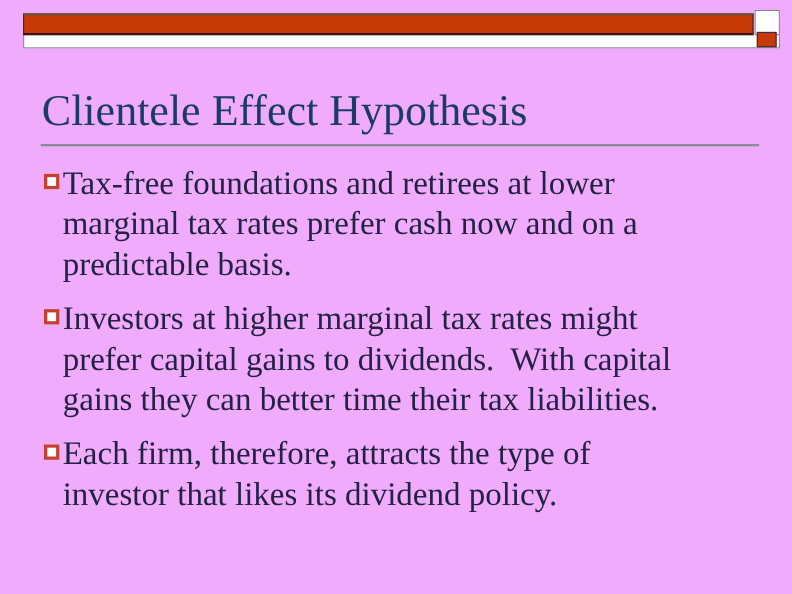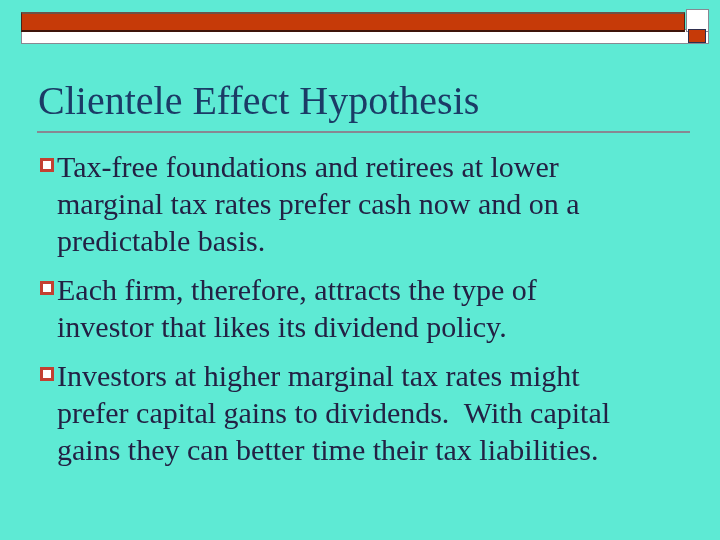--- a/index.html
+++ b/index.html
@@ -4,21 +4,21 @@
 <style>
   html, body {
     margin: 0;
     padding: 0;
     background: #ffffff;
   }
   .slide {
     position: relative;
     width: 720px;
     height: 540px;
-    background: #5eead4;
+    background: #f0abfc;
     overflow: hidden;
     font-family: "Liberation Serif", "DejaVu Serif", serif;
   }
 
   
   .white-strip {
     position: absolute;
     left: 21px;
     top: 29px;
     width: 686px;
@@ -129,24 +129,24 @@
 
   <ul class="bullet-list">
     <li class="bullet-item">
       <span class="bullet-square"></span>
       <span class="bullet-text">Tax-free foundations and retirees at lower
 marginal tax rates prefer cash now and on a
 predictable basis.</span>
     </li>
     <li class="bullet-item">
       <span class="bullet-square"></span>
-      <span class="bullet-text">Each firm, therefore, attracts the type of
-investor that likes its dividend policy.</span>
+      <span class="bullet-text">Investors at higher marginal tax rates might
+prefer capital gains to dividends.  With capital
+gains they can better time their tax liabilities.</span>
     </li>
     <li class="bullet-item">
       <span class="bullet-square"></span>
-      <span class="bullet-text">Investors at higher marginal tax rates might
-prefer capital gains to dividends.  With capital
-gains they can better time their tax liabilities.</span>
+      <span class="bullet-text">Each firm, therefore, attracts the type of
+investor that likes its dividend policy.</span>
     </li>
   </ul>
 
 </div>
 
 </body></html>

